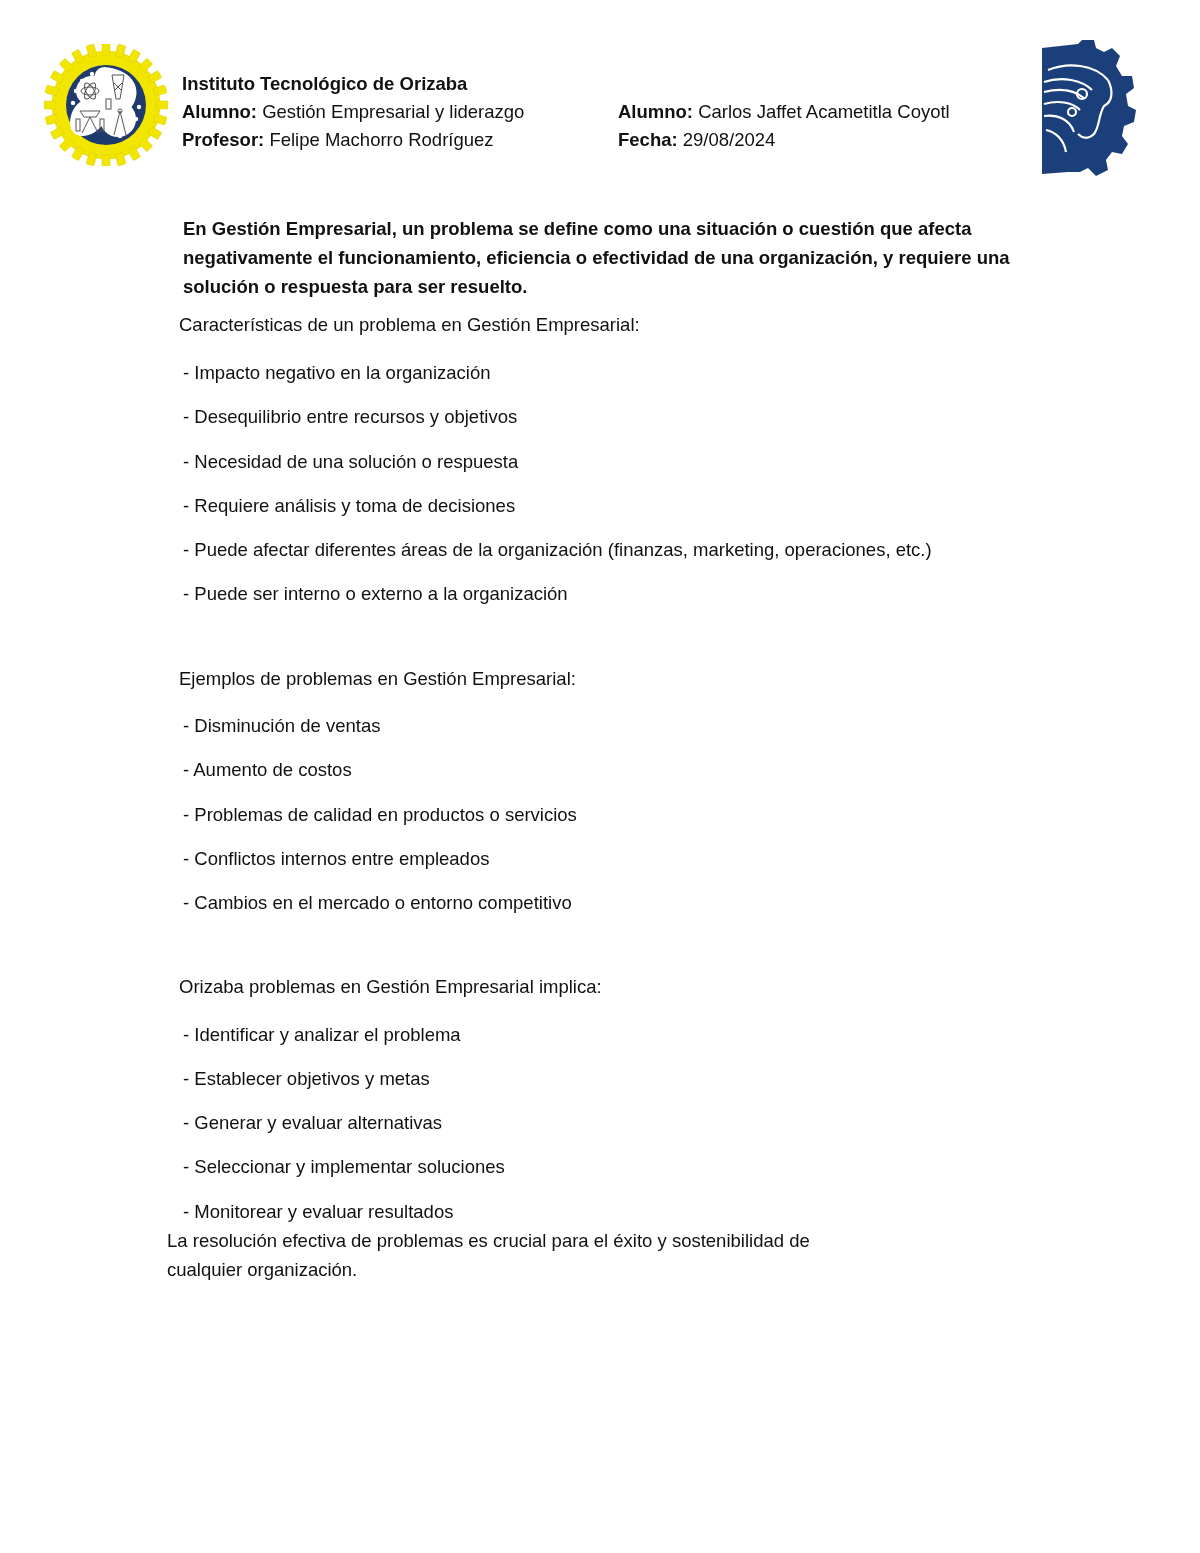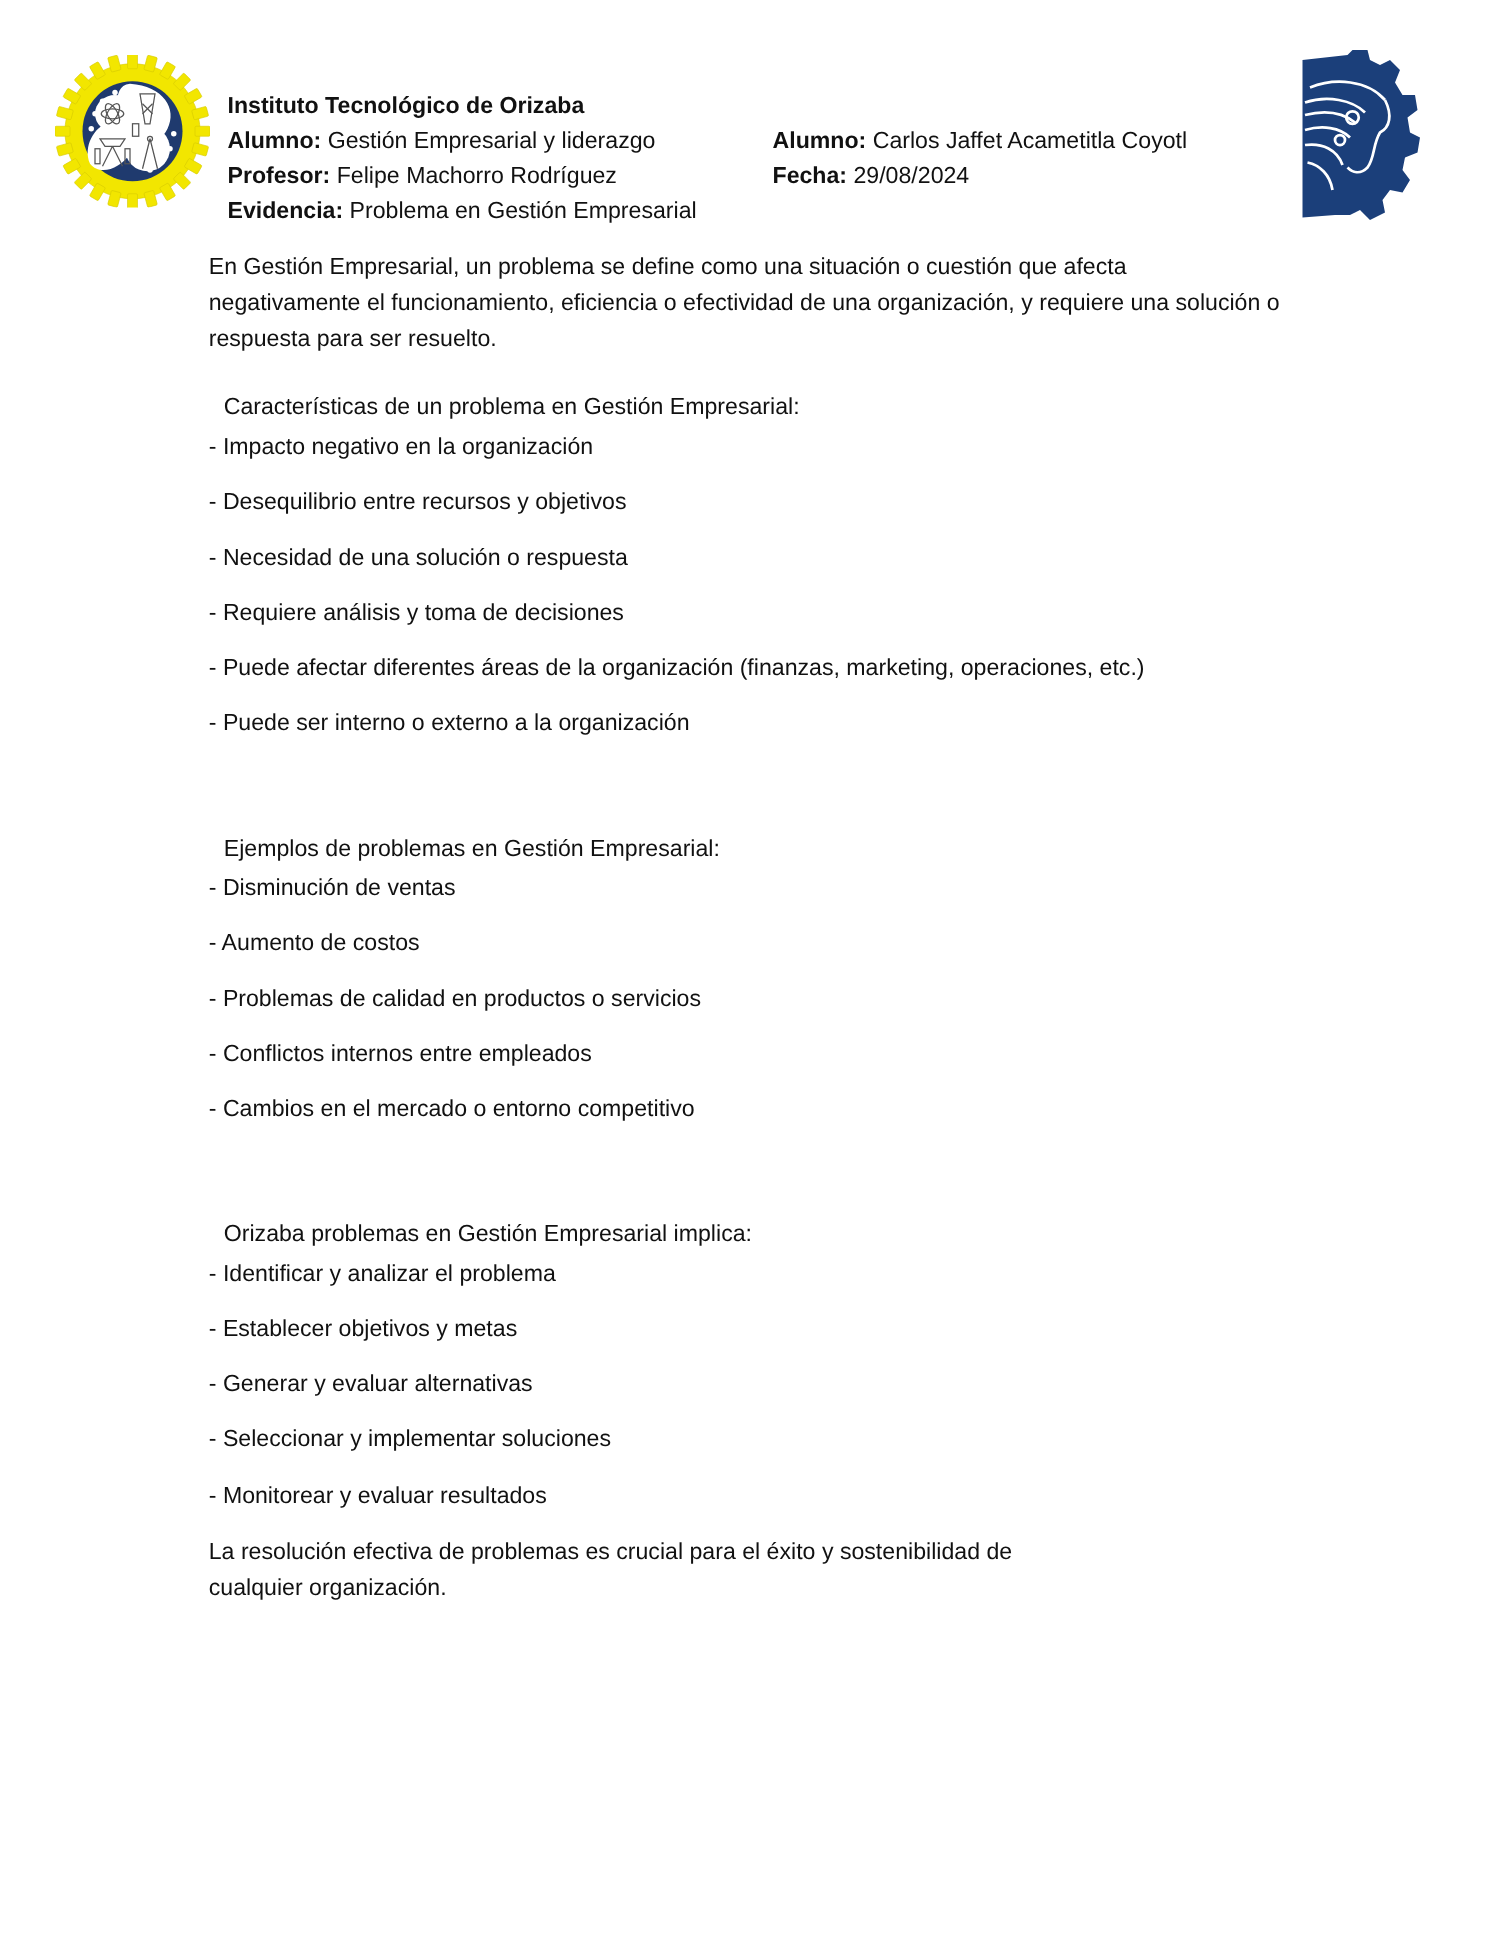--- a/index.html
+++ b/index.html
@@ -6,23 +6,23 @@
   body { width: 1200px; height: 1553px; position: relative; overflow: hidden;
          font-family: "Liberation Sans", "DejaVu Sans", sans-serif; color: #111111; }
   .page { position: absolute; left: 0; top: 0; width: 1200px; height: 1553px; background: #fff; }
   .logo-left { position: absolute; left: 44px; top: 44px; width: 124px; height: 122px; }
   .logo-right { position: absolute; left: 1038px; top: 40px; width: 98px; height: 138px; }
   .header { position: absolute; left: 182px; top: 70px; font-size: 18.5px; line-height: 28px; }
   .header .row { display: flex; height: 28px; white-space: nowrap; }
   .header .col1 { width: 436px; }
   .b { font-weight: bold; }
   .body { position: absolute; left: 167px; top: 198px; width: 860px; font-size: 18.5px; }
-  .intro { line-height: 29px; margin: 0; }
+  .intro { line-height: 29px; margin: 16px; font-weight: bold; }
   .heading { font-weight: normal; margin: 12px; position: absolute; left: 0; }
-  .item { margin: 0; position: absolute; left: 0; white-space: nowrap; text-align: right; }
+  .item { margin: 16px; position: absolute; left: 0; white-space: nowrap; text-align: right; }
   .closing { line-height: 29px; margin: 0; position: absolute; left: 0; width: 720px; }
 </style>
 </head>
 <body>
 
 <div class="page">
 
   <svg class="logo-left" viewBox="0 0 124 122">
     <g transform="translate(62,61)">
       <g fill="#F2E600" stroke="#d8cc00" stroke-width="0.5">
@@ -116,24 +116,20 @@
       </div>
     </div>
     <div class="row">
       <div class="col1">
         <span class="b">Profesor:</span><span style="white-space:pre"> Felipe Machorro Rodríguez</span>
       </div>
       <div>
         <span class="b">Fecha:</span><span style="white-space:pre"> 29/08/2024</span>
       </div>
     </div>
-    <div class="row">
-      <span class="b">Evidencia:</span>
-        <span style="white-space:pre"> Problema en Gestión Empresarial</span>
-    </div>
   </div>
 
   <div class="body">
     <p class="intro">En Gestión Empresarial, un problema se define como una situación o cuestión que afecta negativamente el funcionamiento, eficiencia o efectividad de una organización, y requiere una solución o respuesta para ser resuelto.</p>
 
     <p class="heading" style="top:104px">Características de un problema en Gestión Empresarial:</p>
     <p class="item" style="top:148px">- Impacto negativo en la organización</p>
     <p class="item" style="top:192px">- Desequilibrio entre recursos y objetivos</p>
     <p class="item" style="top:237px">- Necesidad de una solución o respuesta</p>
     <p class="item" style="top:281px">- Requiere análisis y toma de decisiones</p>

